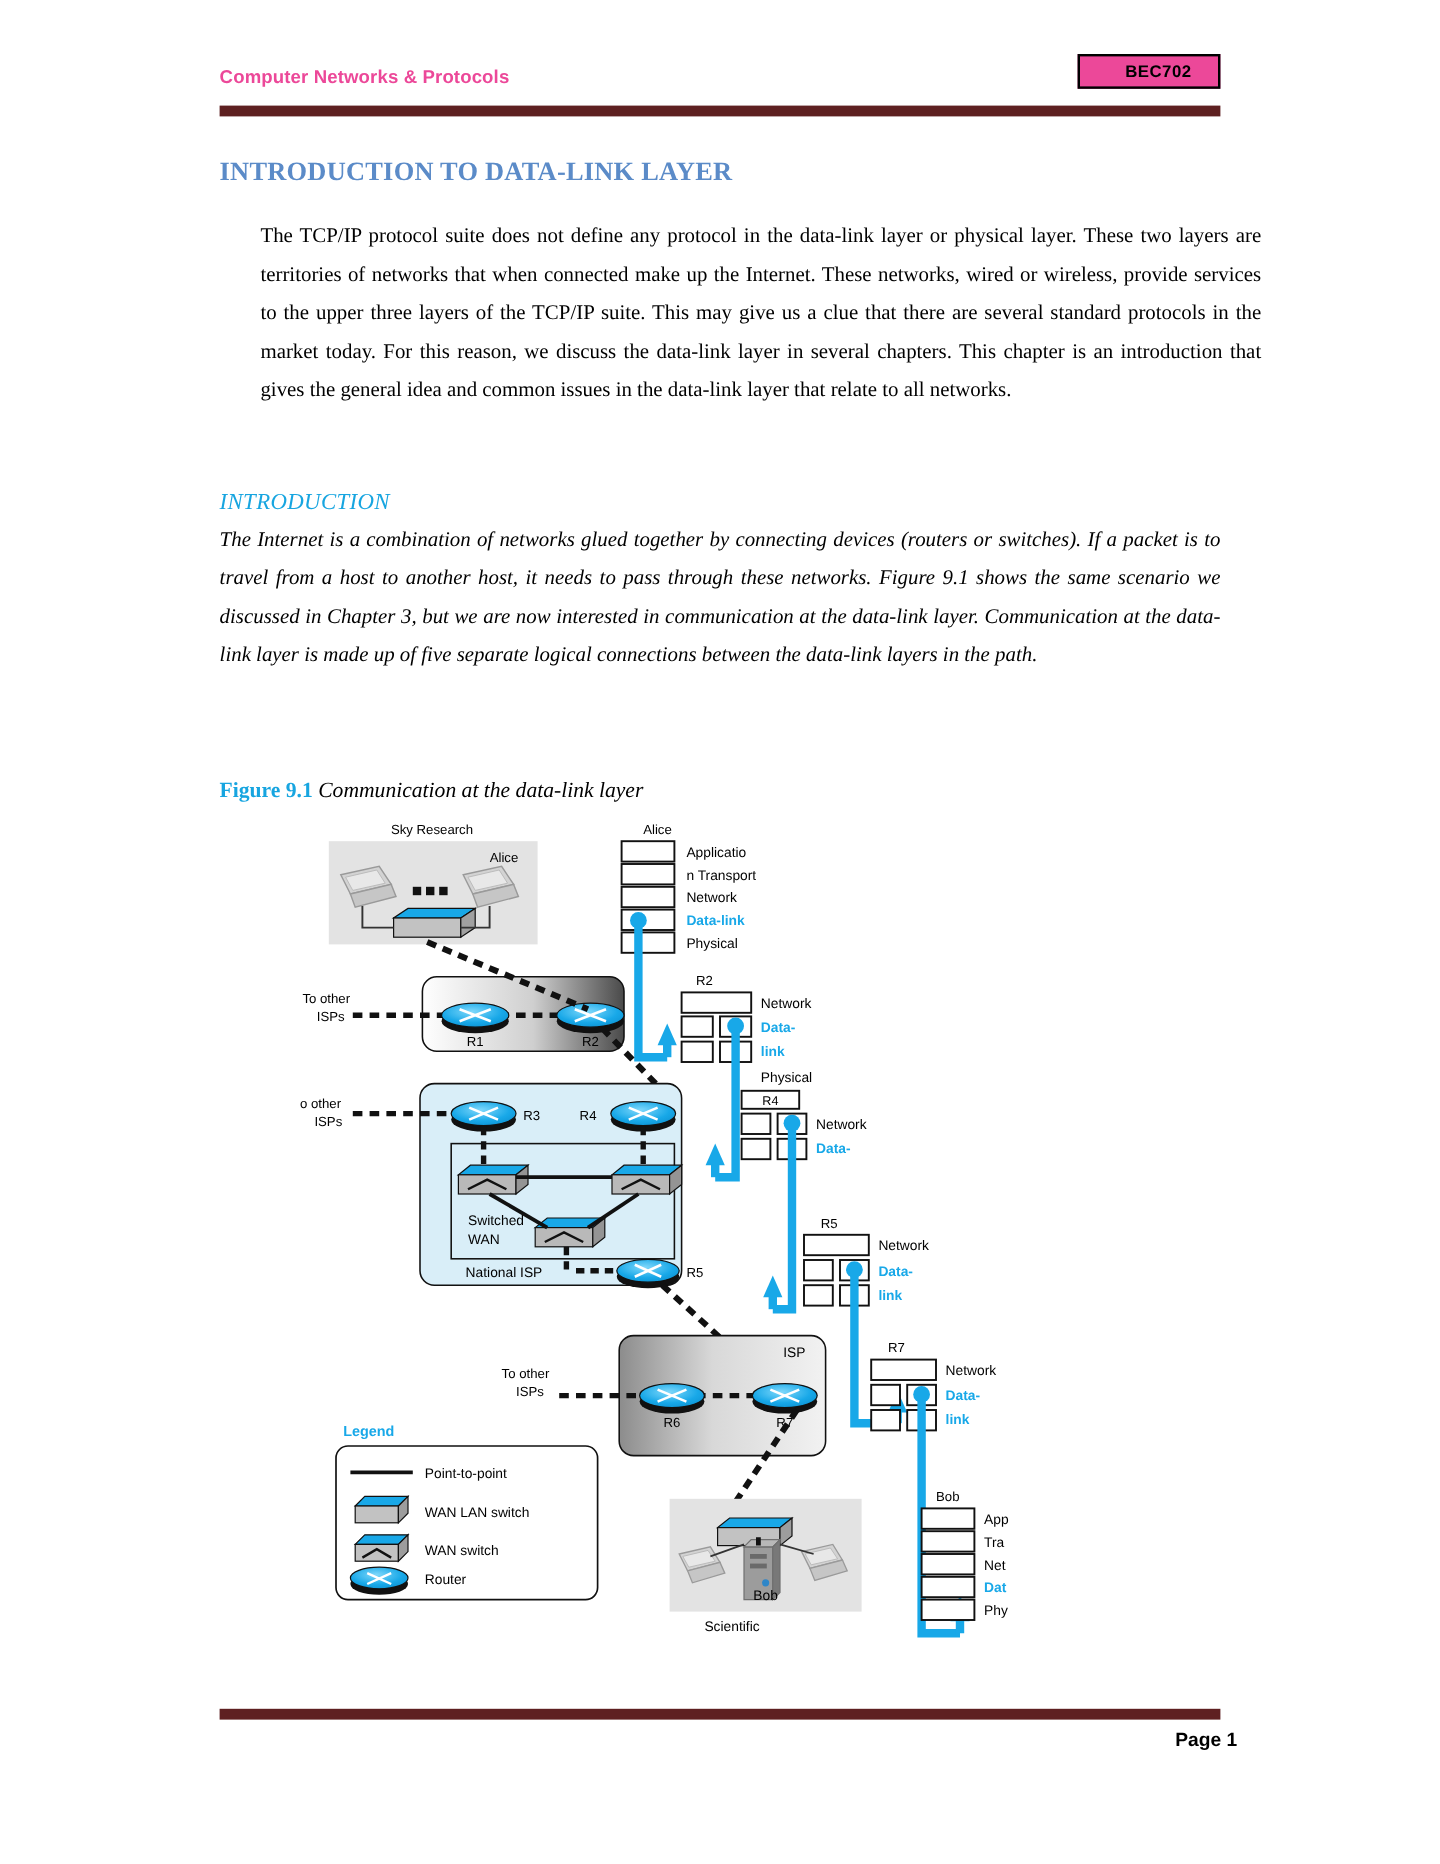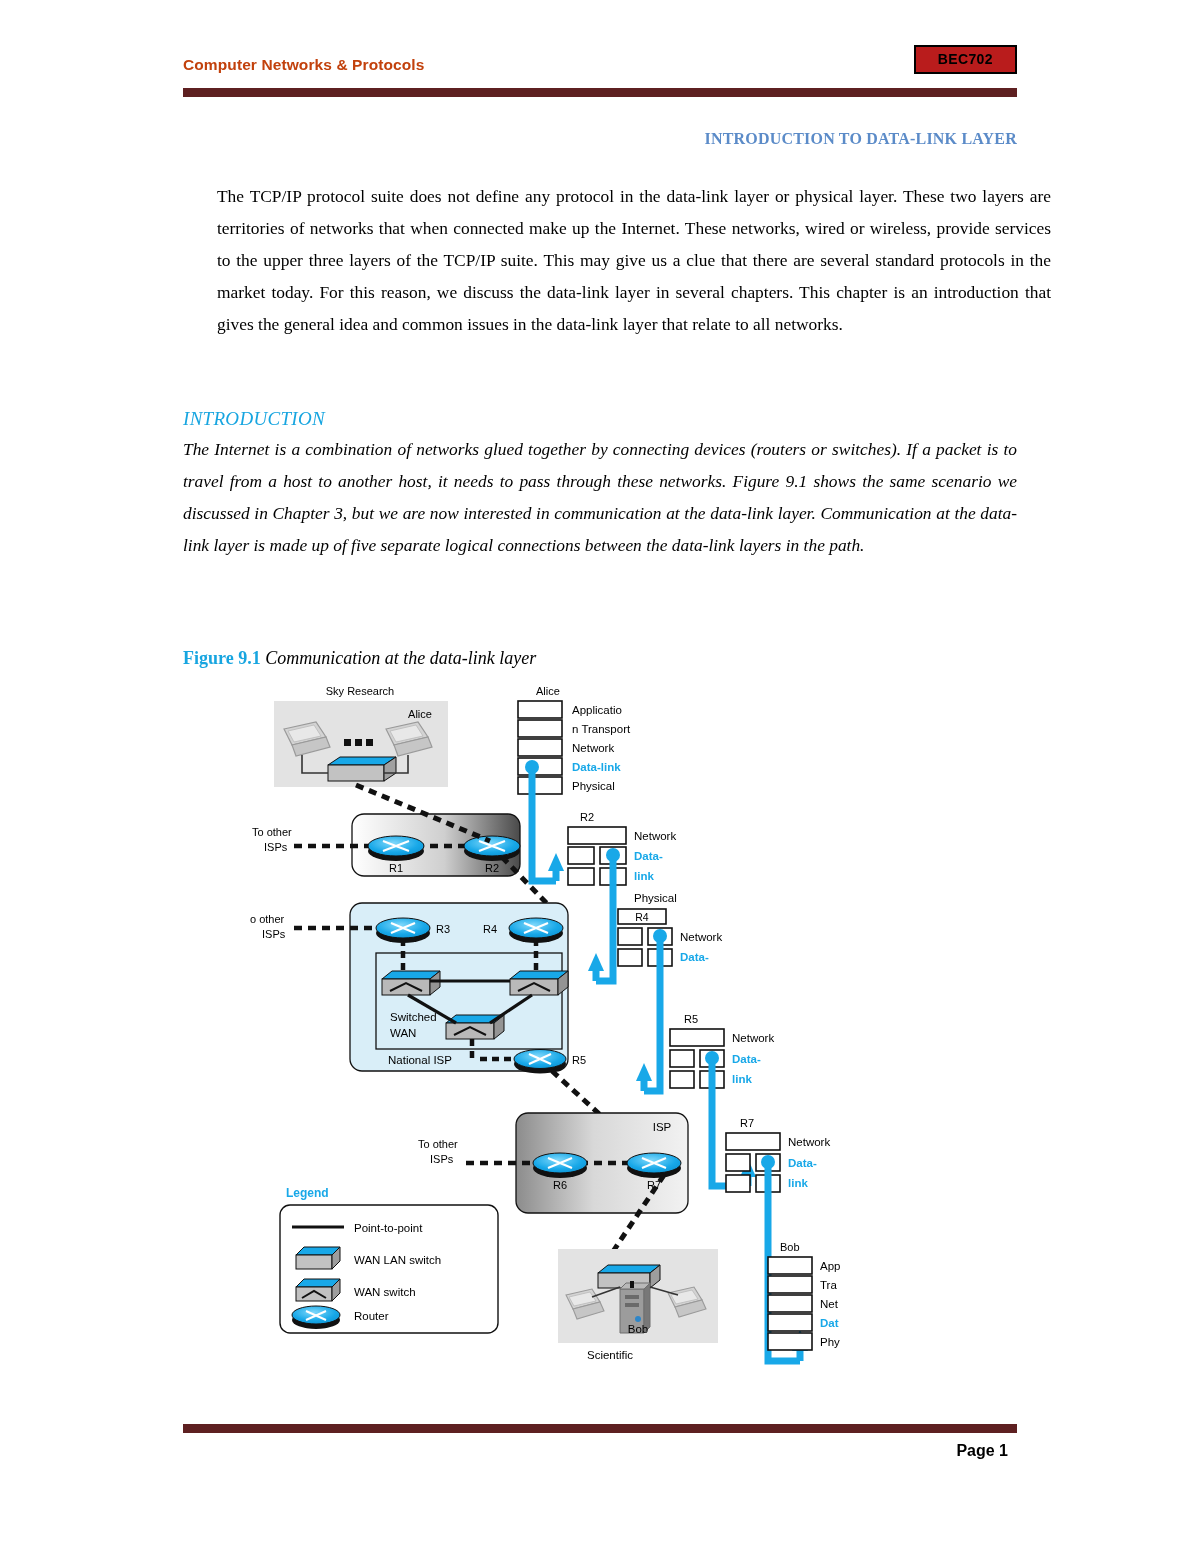--- a/index.html
+++ b/index.html
@@ -33,30 +33,30 @@
     height: 30px;
   }
   .header-title {
     position: absolute;
     left: 0;
     top: 0;
     font-family: "Liberation Sans", sans-serif;
     font-size: 15.5px;
     font-weight: 600;
     letter-spacing: 0.1px;
-    color: #c2410c;
+    color: #ec4899;
     white-space: nowrap;
   }
   .course-code-box {
     position: absolute;
     right: 0;
     top: -11px;
     border: 2px solid #000;
-    background: #b91c1c;
-    padding: 4px 22px 5px 22px;
+    background: #ec4899;
+    padding: 4px 22px 5px 38px;
     font-family: "Liberation Sans", sans-serif;
     font-size: 14px;
     font-weight: 700;
     letter-spacing: 0.4px;
     color: #000;
     white-space: nowrap;
   }
   .rule-top {
     position: absolute;
     left: 183px;
@@ -68,37 +68,37 @@
   .rule-bottom {
     position: absolute;
     left: 183px;
     top: 1424px;
     width: 834px;
     height: 9px;
     background: #5e2021;
   }
   .footer-page {
     position: absolute;
-    right: 192px;
+    right: 169px;
     top: 1442px;
     font-family: "Liberation Sans", sans-serif;
     font-size: 16px;
     font-weight: 700;
     color: #000;
   }
 
   
   .doc-title {
     position: absolute;
     left: 183px;
     top: 130px;
     width: 834px;
-    text-align: right;
+    text-align: left;
     font-family: "Liberation Serif", serif;
-    font-size: 16px;
+    font-size: 22px;
     font-weight: 700;
     letter-spacing: 0.2px;
     color: #5b8bc8;
   }
 
   .body-para {
     position: absolute;
     left: 183px;
     width: 834px;
     font-size: 17.4px;

